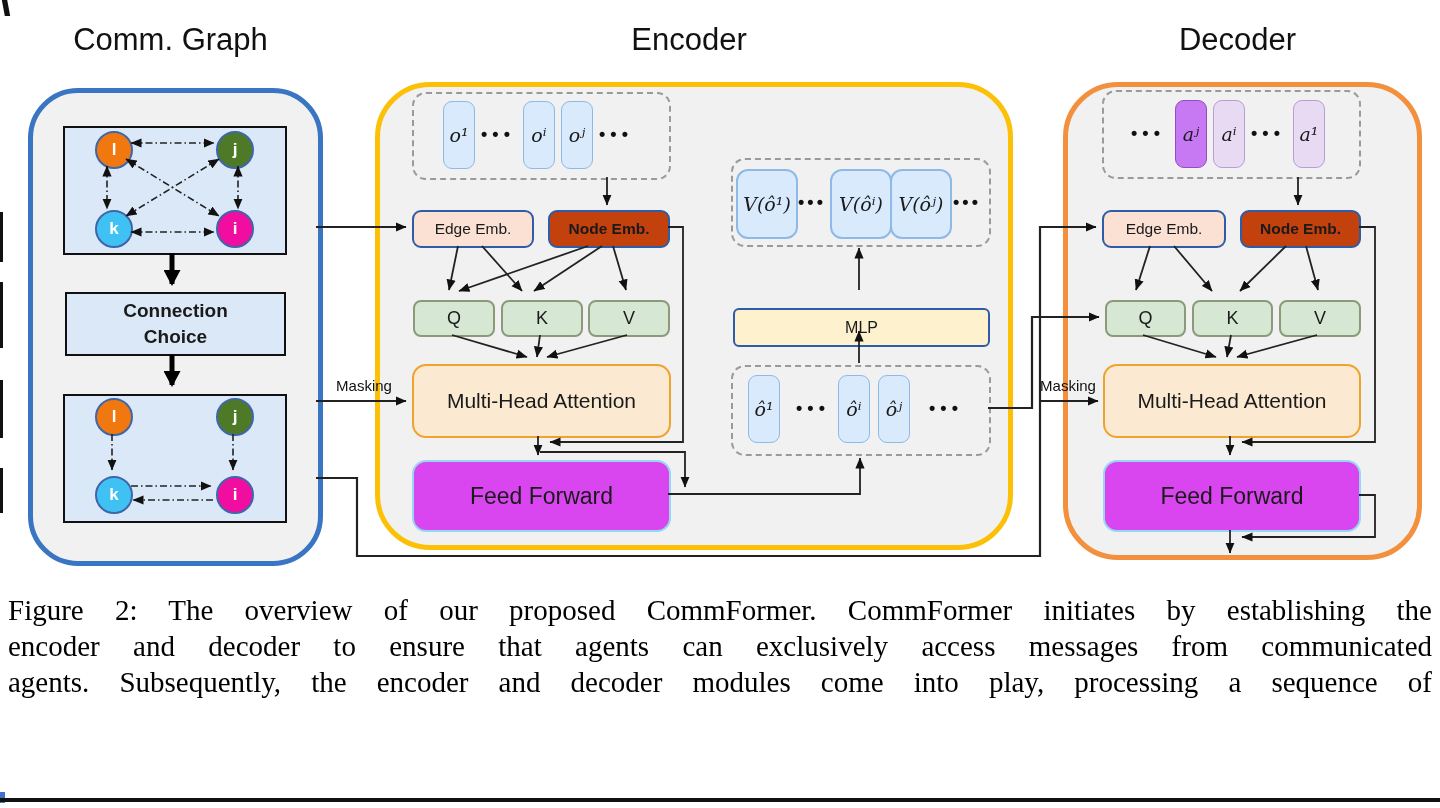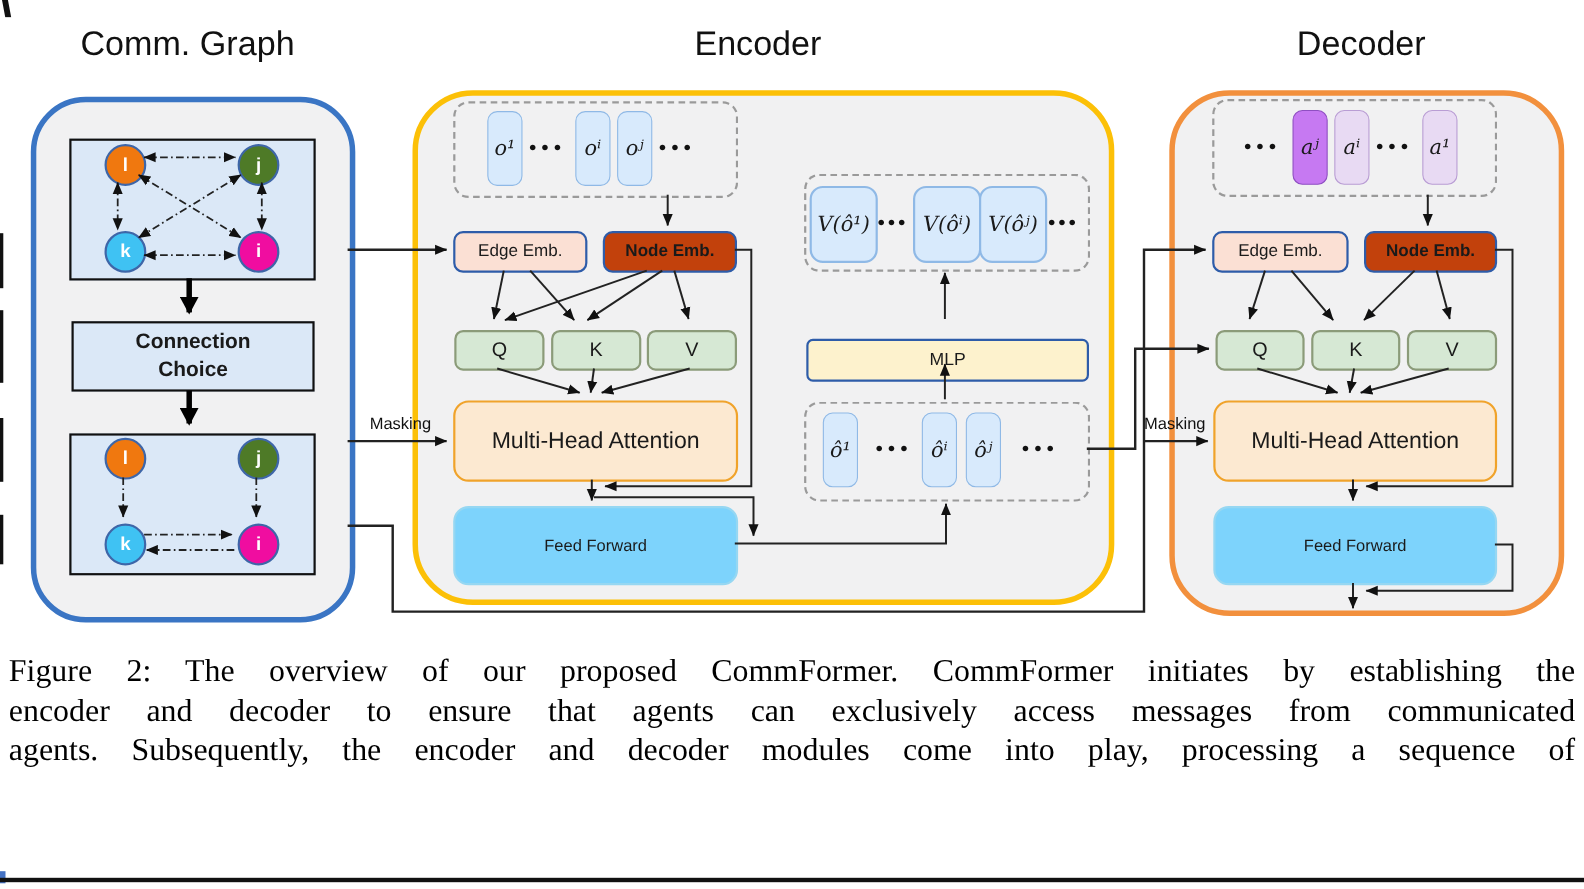--- a/index.html
+++ b/index.html
@@ -19,21 +19,21 @@
   .pill{width:30px;height:66px;border-radius:9px;background:#d8eafc;border:1.5px solid #8fb9e6;
         font-family:"DejaVu Serif",serif;font-style:italic;font-size:19px;}
   .vtok{width:58px;height:66px;border-radius:12px;background:#d8eafc;border:2px solid #8fb9e6;
         font-family:"DejaVu Serif",serif;font-style:italic;font-size:19px;}
   .dots{font-size:18px;font-weight:bold;letter-spacing:5px;color:#111;}
   .emb{height:34px;border-radius:9px;border:2px solid #2e5ca9;font-size:15.5px;}
   .edgeemb{background:#fbe0d4;}
   .nodeemb{background:#c2410c;font-weight:bold;}
   .qkv{width:78px;height:33px;border-radius:8px;background:#d6e8d4;border:2px solid #8b9b79;font-size:18px;}
   .mha{height:70px;border-radius:14px;background:#fce9d1;border:2.5px solid #f0a32b;font-size:21px;}
-  .ff{height:68px;border-radius:14px;background:#7dd3fc;border:2.5px solid #96d7f2;font-size:15px;}
+  .ff{height:68px;border-radius:14px;background:#d946ef;border:2.5px solid #96d7f2;font-size:23px;}
   .mlp{height:35px;border-radius:6px;background:#fdf2cd;border:2px solid #2e5ca9;font-size:16px;}
   .masklab{font-size:15px;color:#111;}
   .ccbox{background:#dbe8f7;border:2px solid #111;font-weight:bold;font-size:19px;line-height:1.35;}
   svg.overlay{position:absolute;left:0;top:0;pointer-events:none;}
   .caption{position:absolute;left:8px;top:592px;width:1424px;
            font-family:"Liberation Serif",serif;font-size:29px;line-height:36px;color:#000;}
   .cline{text-align:justify;text-align-last:justify;}
   .cline.last{text-align-last:left;}
   .rule{position:absolute;left:0;top:798px;width:1440px;height:4px;background:#111;}
   .edgemark{position:absolute;left:0;width:3px;background:#111;}

